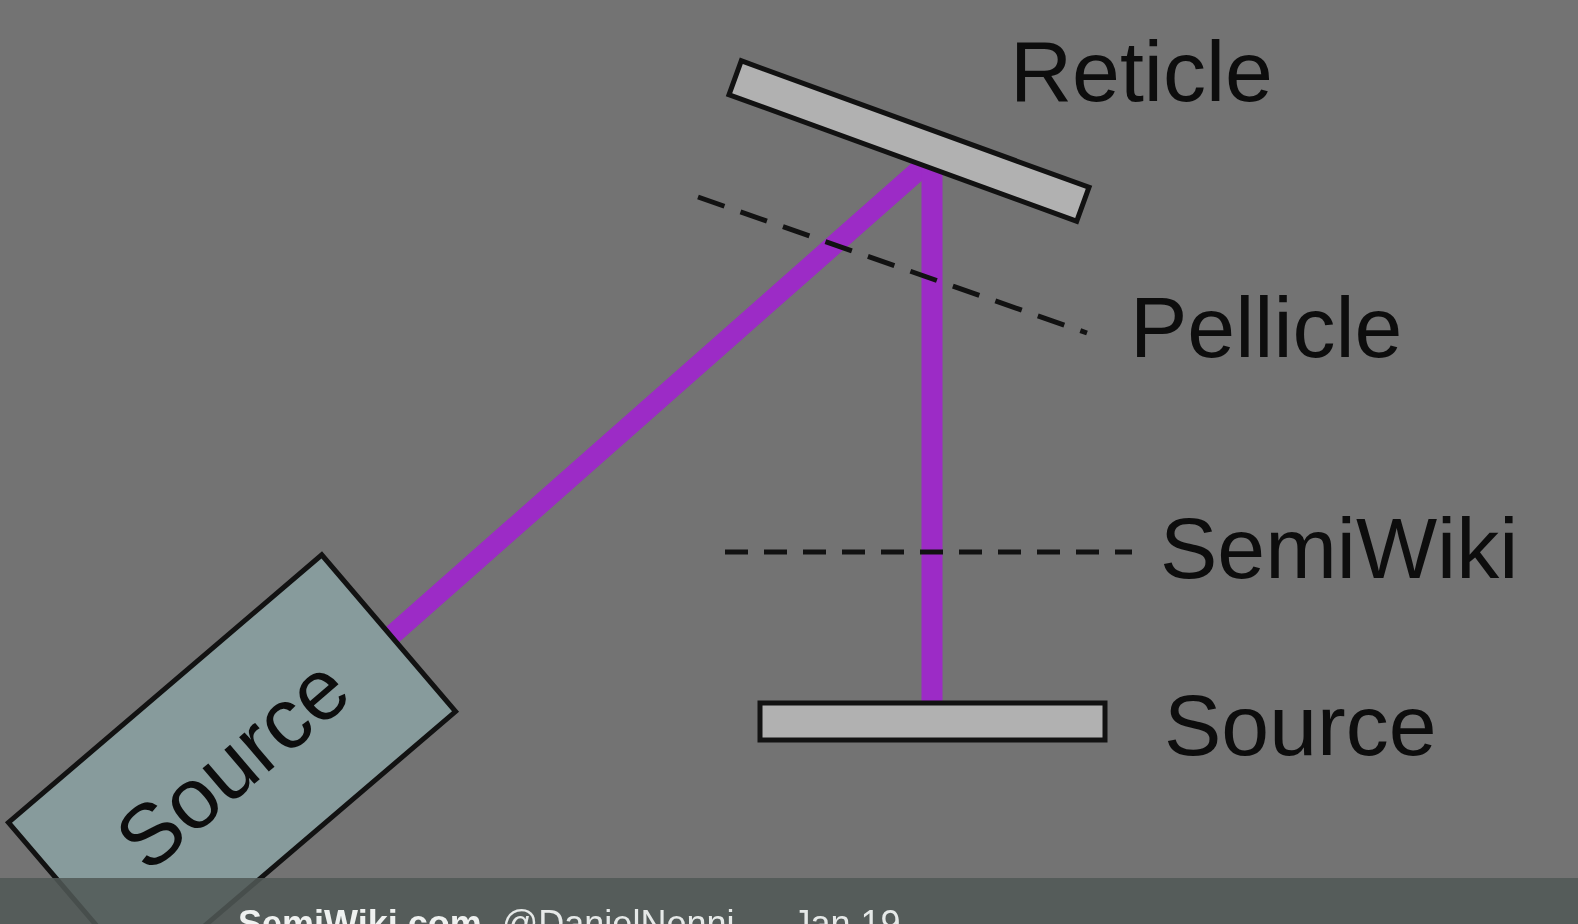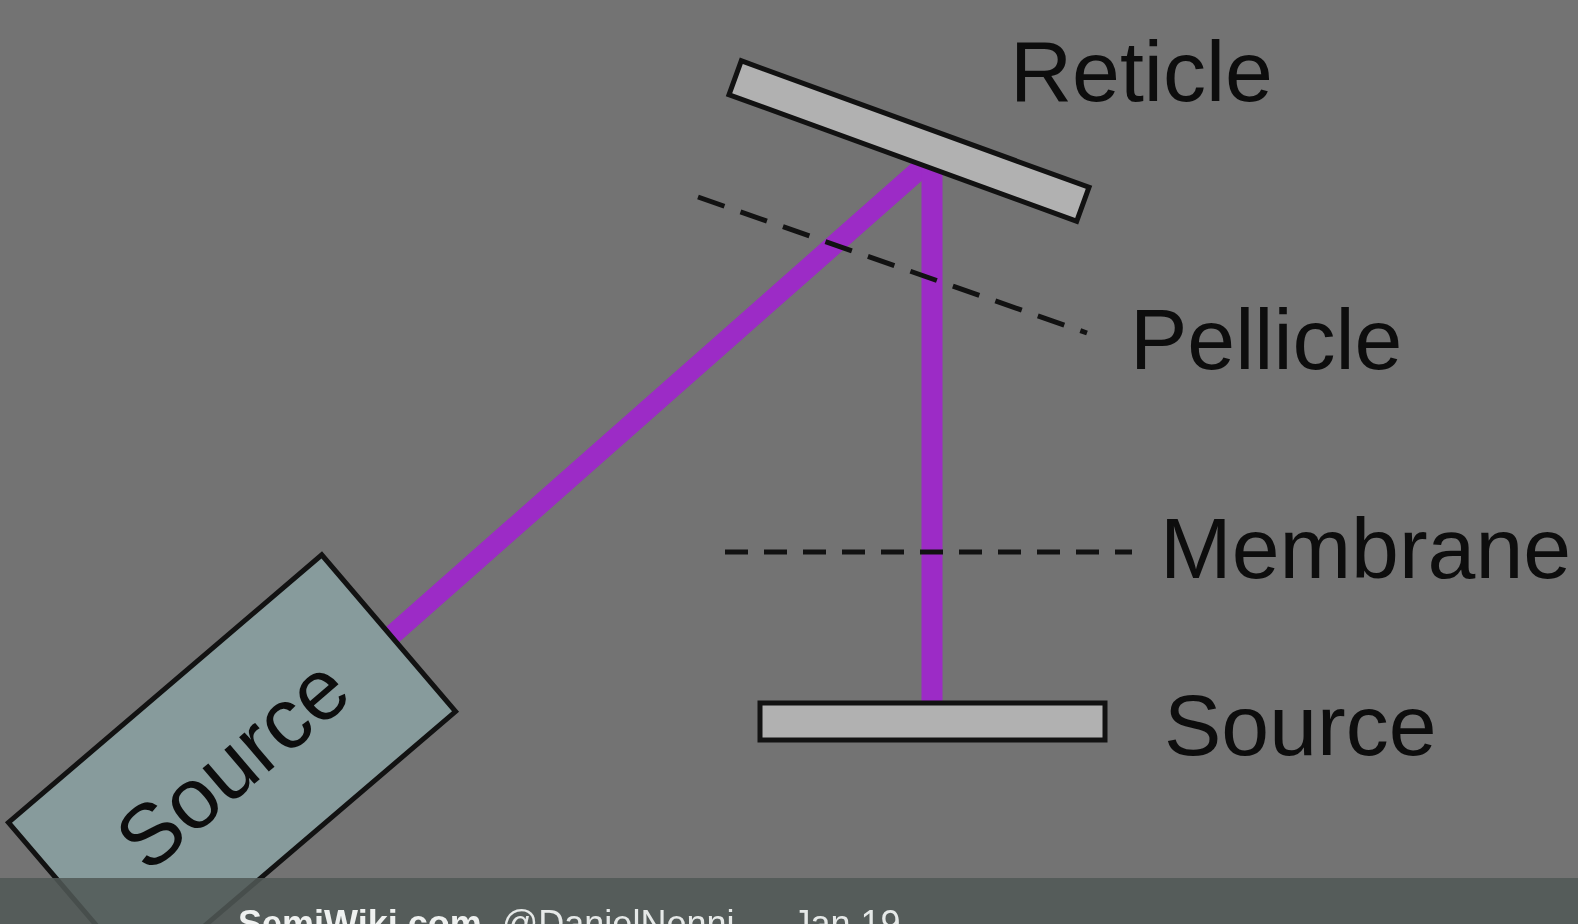--- a/index.html
+++ b/index.html
@@ -44,21 +44,21 @@
     position: absolute;
     left: 232px;
     top: 767px;
     font-size: 86px;
     line-height: 1;
     color: #0d0d0d;
     white-space: nowrap;
     transform: translate(-50%, -54%) rotate(-40.5deg);
   }
   .label-reticle  { left: 1010px; top: 28px;  }
-  .label-pellicle { left: 1130px; top: 296px; }
+  .label-pellicle { left: 1130px; top: 284px; }
   .label-membrane { left: 1160px; top: 505px; }
   .label-wafer    { left: 1164px; top: 682px; }
   .footer {
     position: absolute;
     left: 0;
     right: 0;
     top: 878px;
     height: 46px;
     background: rgba(80, 88, 86, 0.86);
   }
@@ -92,21 +92,21 @@
 
     <rect x="-206" y="-103" width="412" height="206" class="outlined" transform="translate(232 767) rotate(-40.5)" fill="#879B9C"></rect>
 
     <line x1="698" y1="197" x2="1087" y2="333" class="dashed-line" stroke-dasharray="28 17"></line>
 
     <line x1="725" y1="552" x2="1132" y2="552" class="dashed-line" stroke-dasharray="23 16"></line>
   </svg>
 
   <div class="label label-reticle">Reticle</div>
   <div class="label label-pellicle">Pellicle</div>
-  <div class="label label-membrane">Membrane</div>
+  <div class="label label-membrane">SemiWiki</div>
   <div class="label label-wafer">Source</div>
   <div class="label-source">Source</div>
 
   <div class="footer">
     <div class="footer-text">
       <span class="footer-site">SemiWiki.com</span>
       <span class="footer-handle">@DanielNenni</span>
       <span class="footer-sep">·</span>
       <span class="footer-date">Jan 19</span>
     </div>

